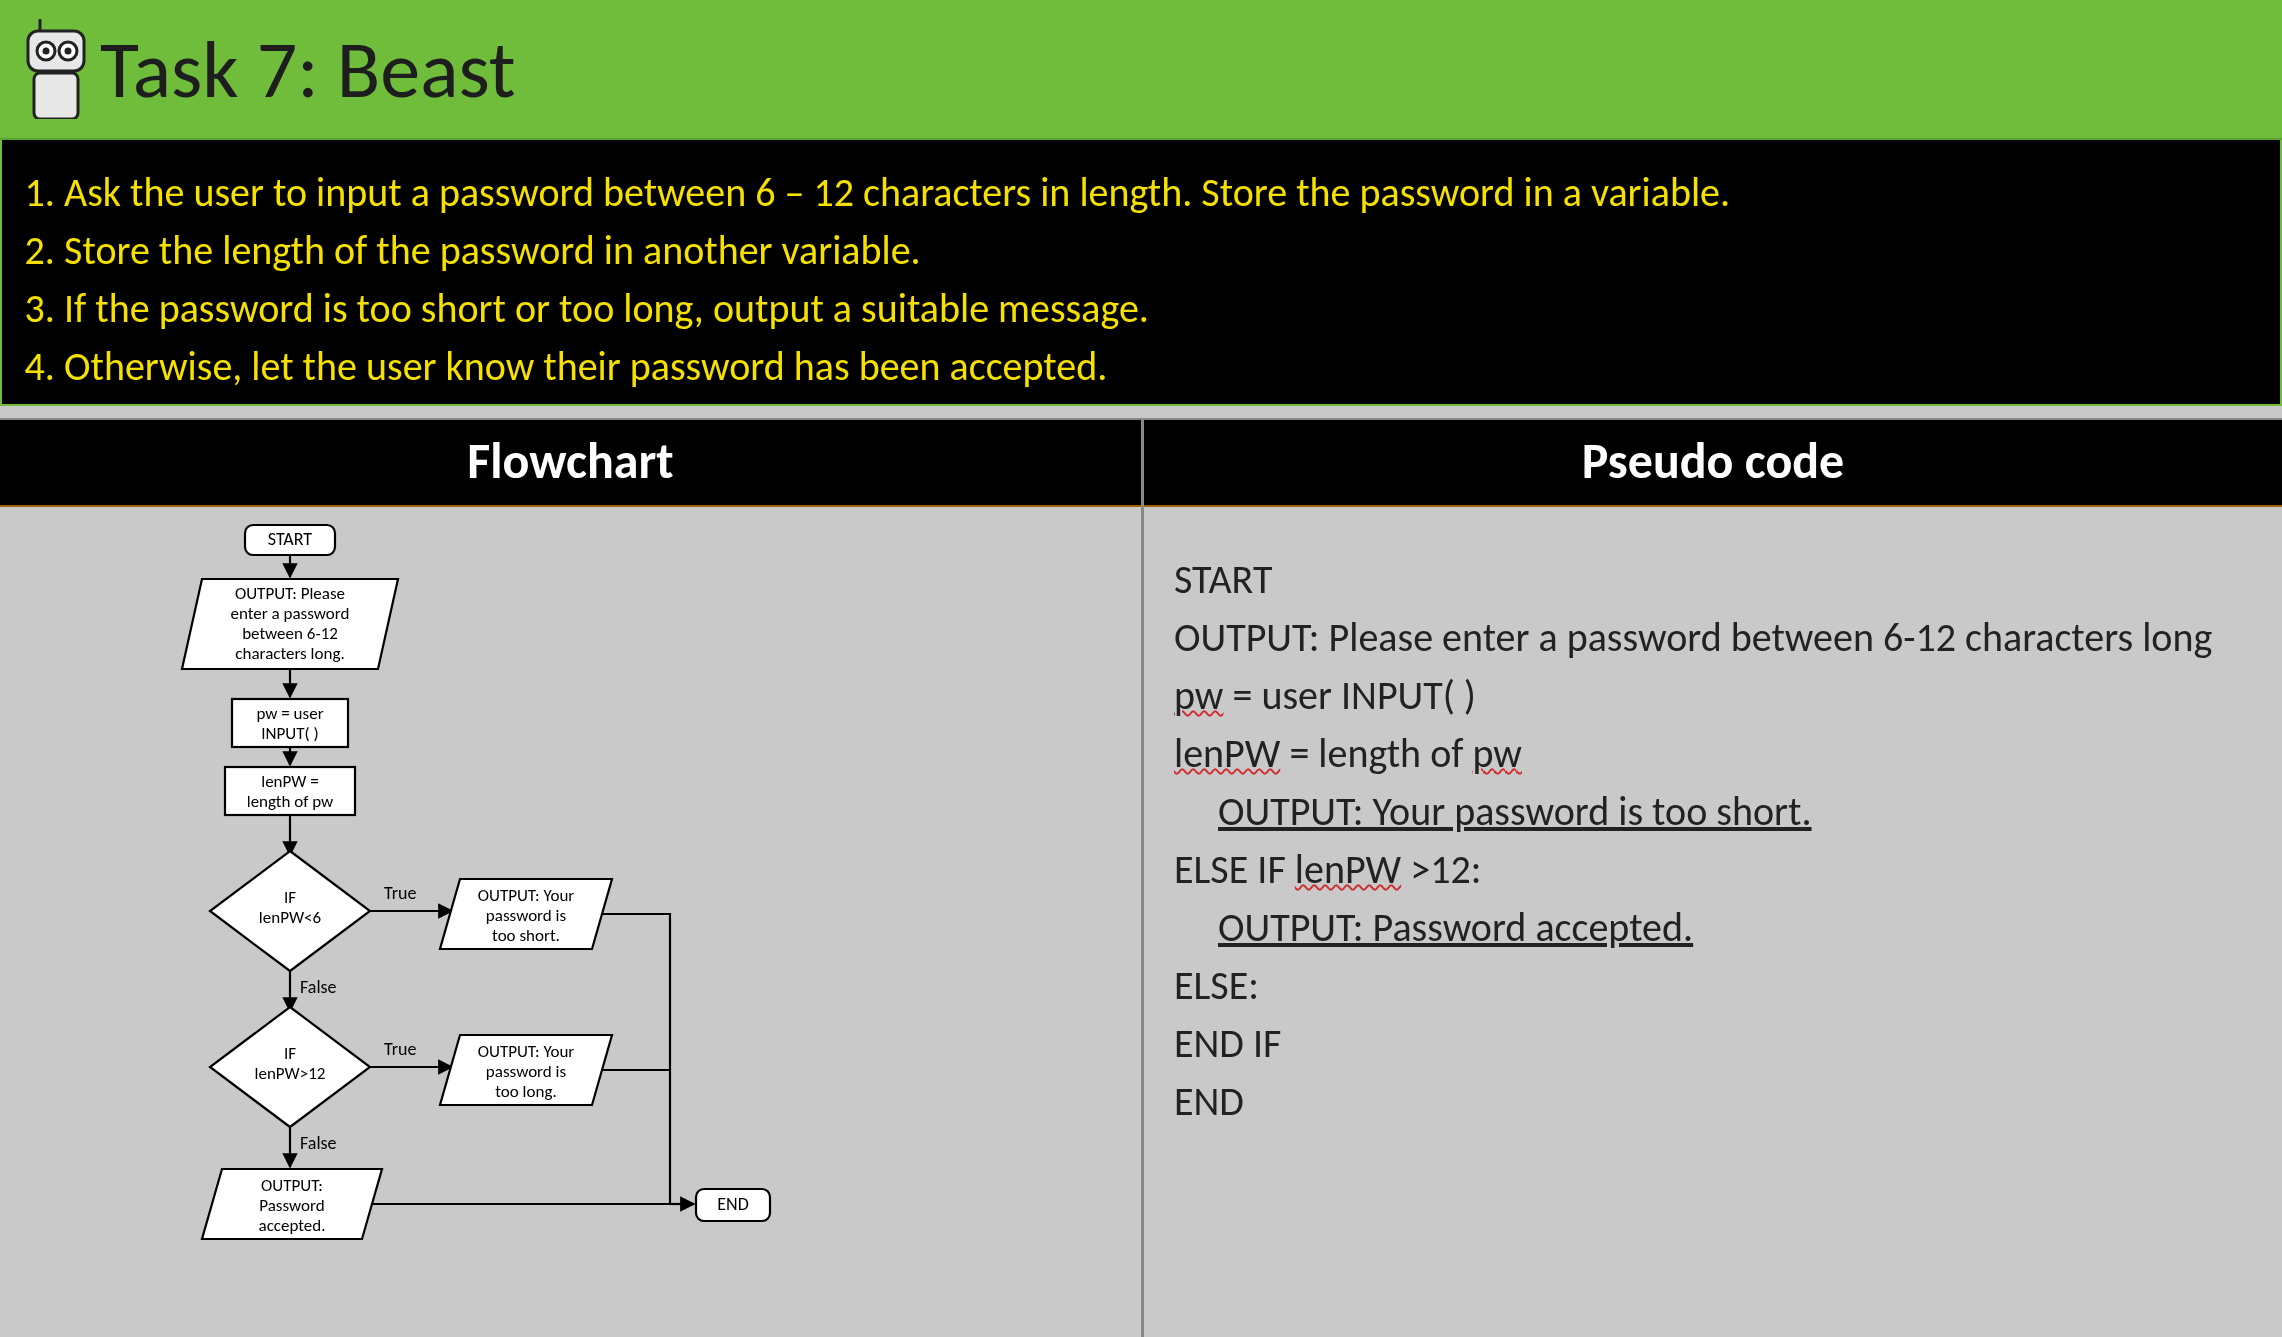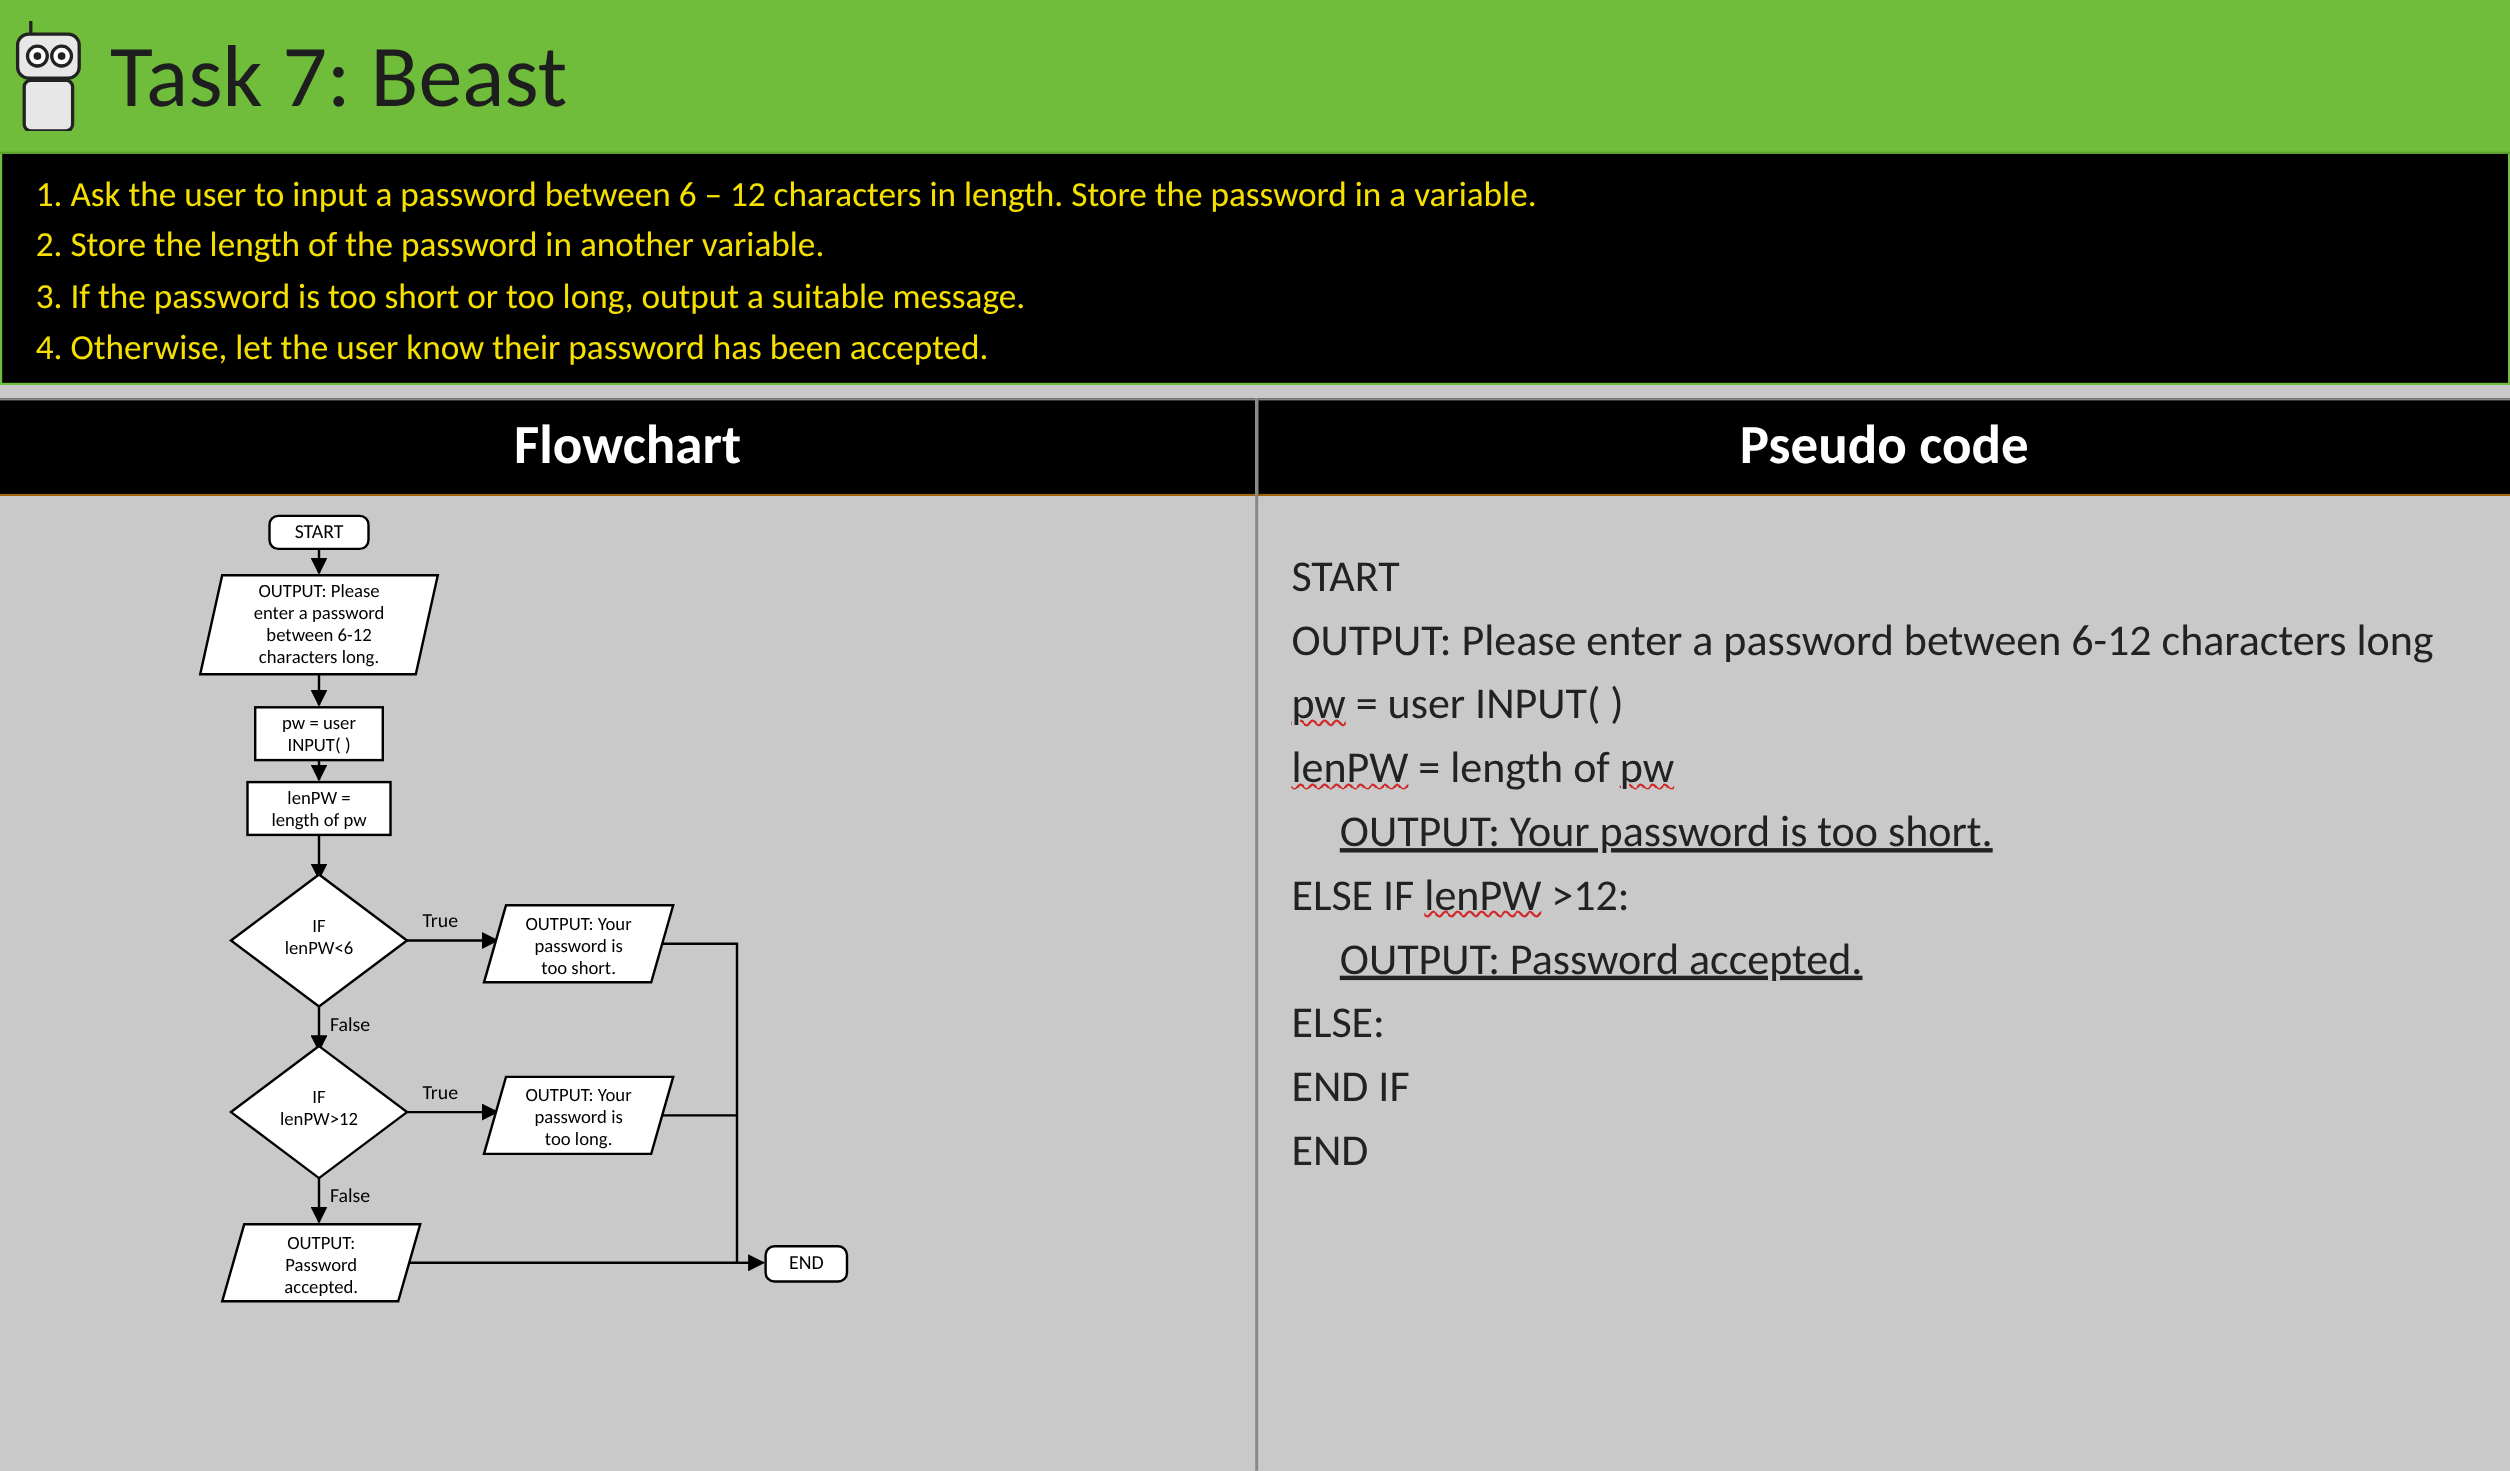--- a/index.html
+++ b/index.html
@@ -10,45 +10,44 @@
     height: 1337px;
     overflow: hidden;
   }
 
   
   .titlebar {
     background: #6fbd3a;
     height: 140px;
     display: flex;
     align-items: center;
-    padding-left: 12px;
+    padding-left: 24px;
     border-bottom: 2px solid #5aa22c;
     position: relative;
-    gap: 12px;
   }
   .title-text {
     font-size: 80px;
     color: #1e1e1e;
     font-weight: 400;
     margin-left: 8px;
   }
   .robot {
     width: 68px;
     height: 100px;
     position: relative;
     flex-shrink: 0;
   }
   .robot svg { width: 100%; height: 100%; }
 
   
   .instructions {
     background: #000;
     color: #f5e000;
-    font-size: 32px;
-    padding: 14px 0 8px 0;
+    font-size: 40px;
+    padding: 24px 0 8px 0;
     border: 2px solid #6fbd3a;
     border-top: none;
   }
   .instructions ol {
     list-style: decimal;
     padding-left: 62px;
   }
   .instructions li {
     line-height: 1.45;
   }

